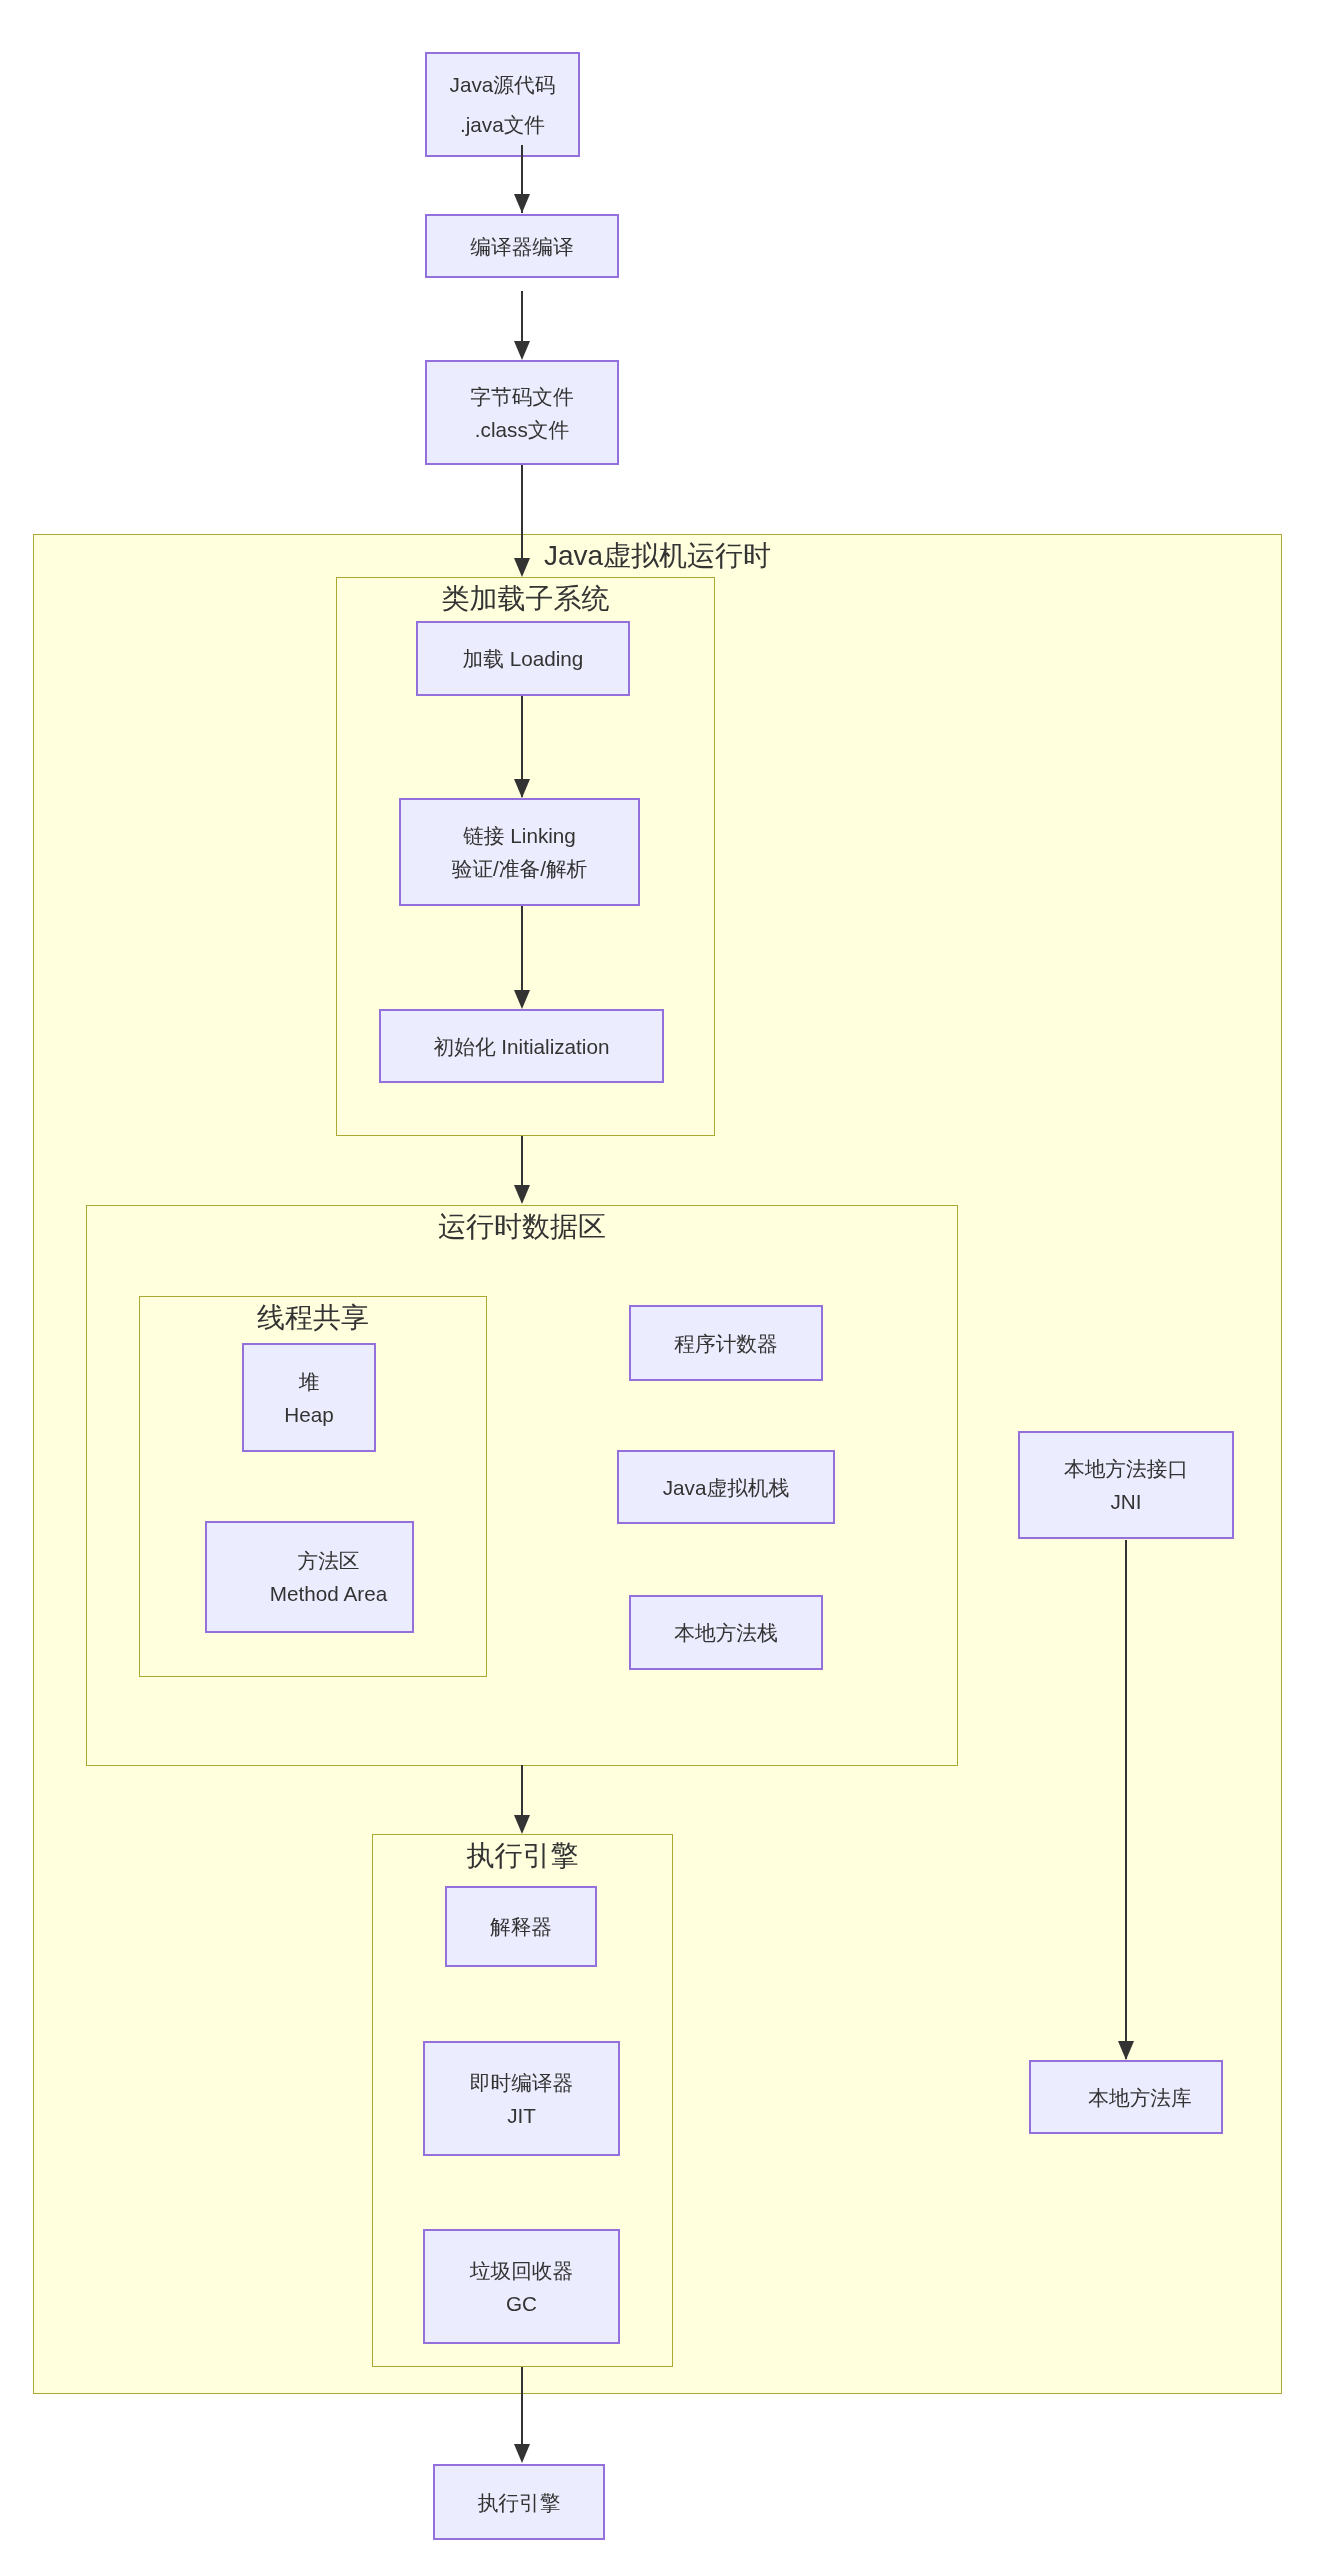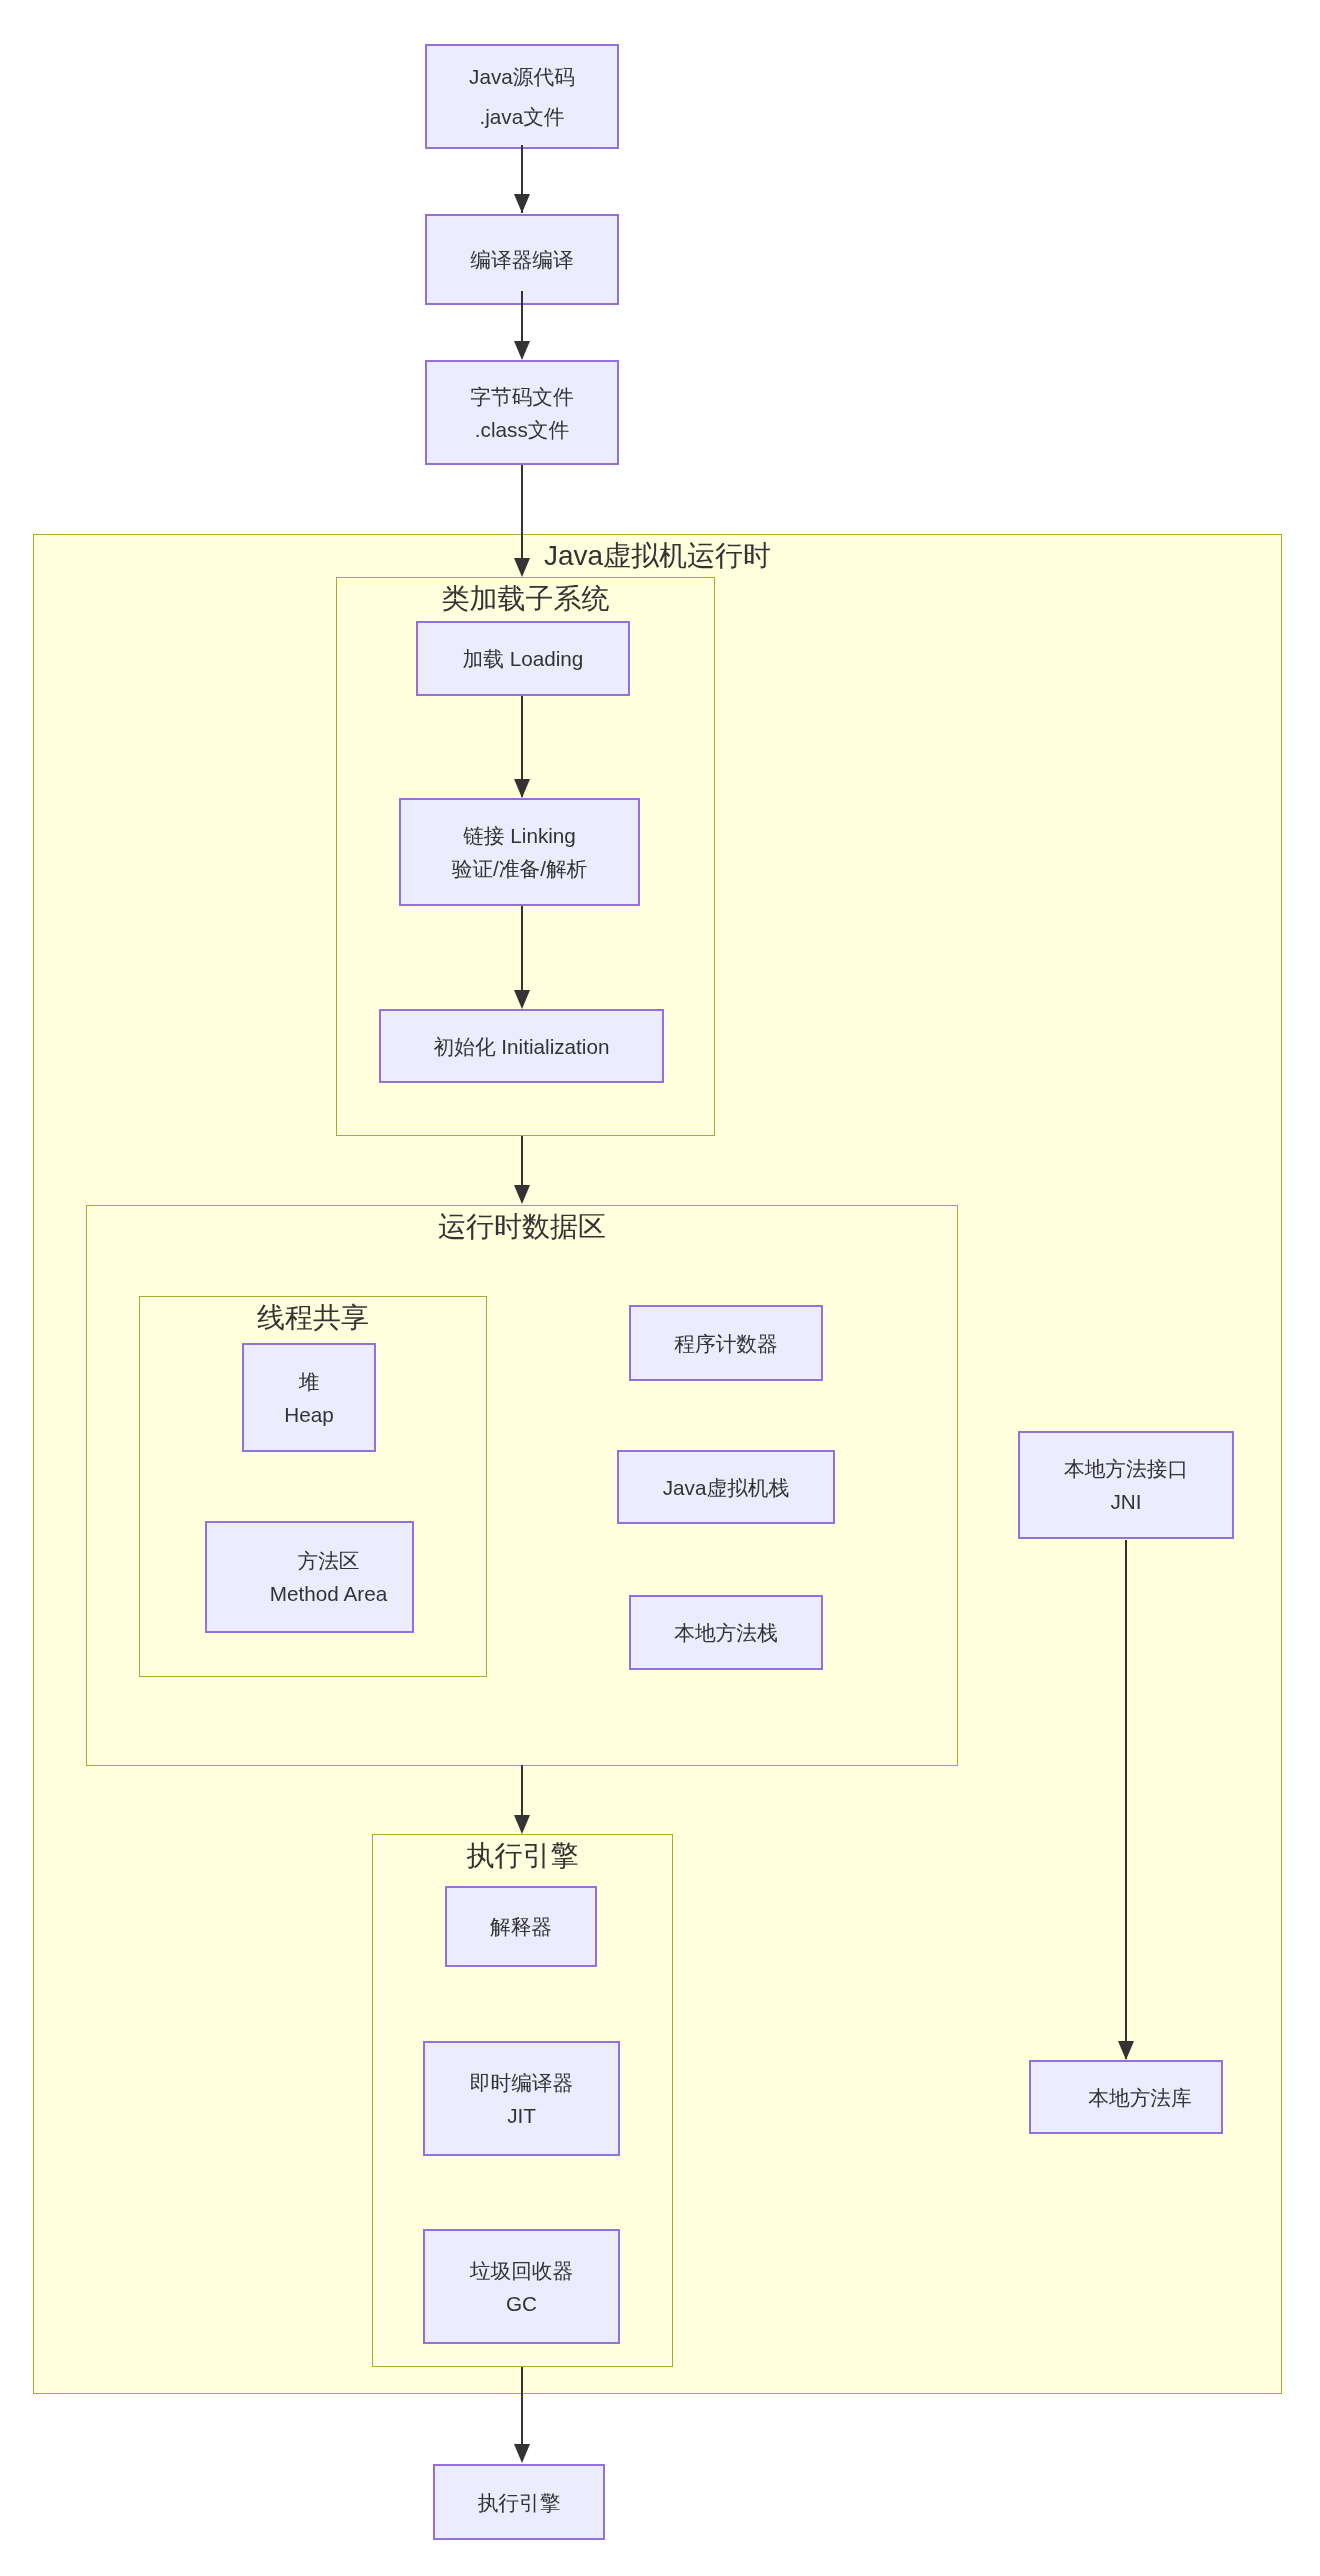--- a/index.html
+++ b/index.html
@@ -97,26 +97,26 @@
 
   <div class="cluster z3" style="left:139px; top:1296px; width:348px; height:381px;">
     <div class="cluster-label">线程共享</div>
   </div>
 
 
   <div class="cluster z2" style="left:372px; top:1834px; width:301px; height:533px;">
     <div class="cluster-label">执行引擎</div>
   </div>
 
-  <div class="node" style="left:425px; top:44px; width:194px; height:105px;gap:7px;">
+  <div class="node" style="left:425px; top:52px; width:155px; height:105px;gap:7px;">
     <span class="nl">Java源代码</span>
     <span class="nl">.java文件</span>
   </div>
 
-  <div class="node" style="left:425px; top:214px; width:194px; height:91px;">
+  <div class="node" style="left:425px; top:214px; width:194px; height:64px;">
     <span class="nl">编译器编译</span>
   </div>
 
   <div class="node" style="left:425px; top:360px; width:194px; height:105px;">
     <span class="nl">字节码文件</span>
     <span class="nl">.class文件</span>
   </div>
 
   <div class="node" style="left:416px; top:621px; width:214px; height:75px;">
     <span class="nl">加载 Loading</span>

